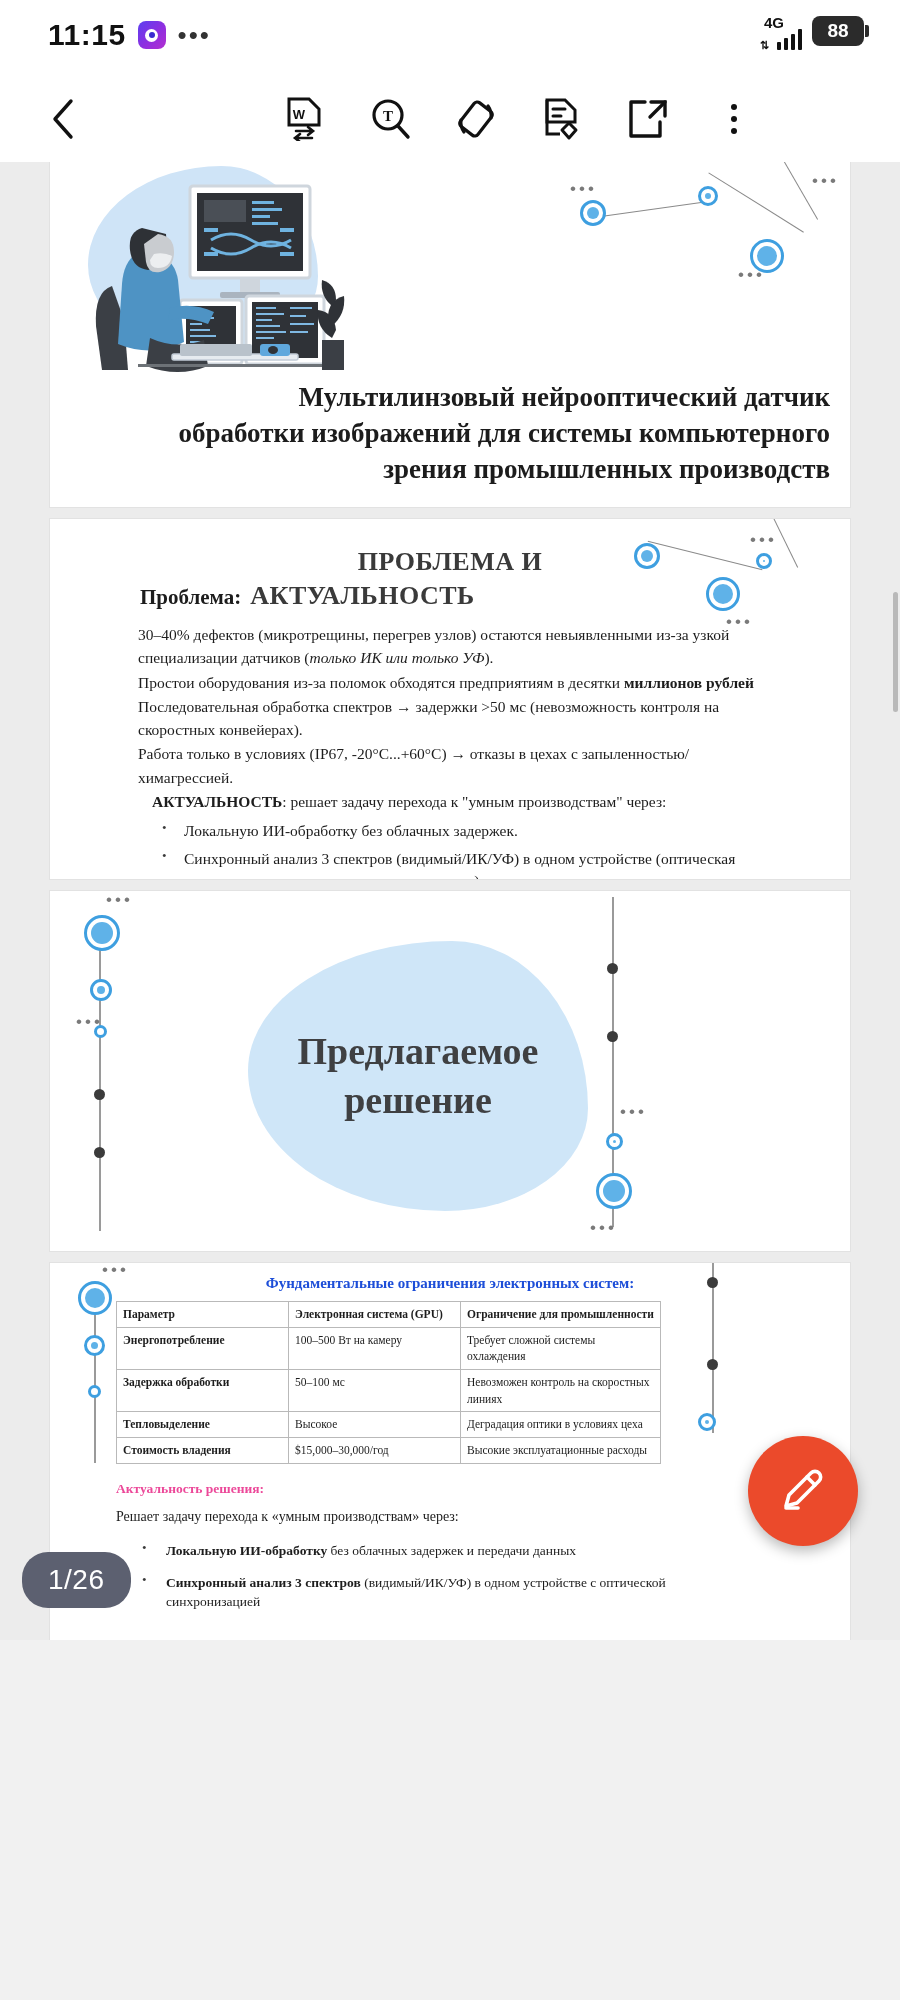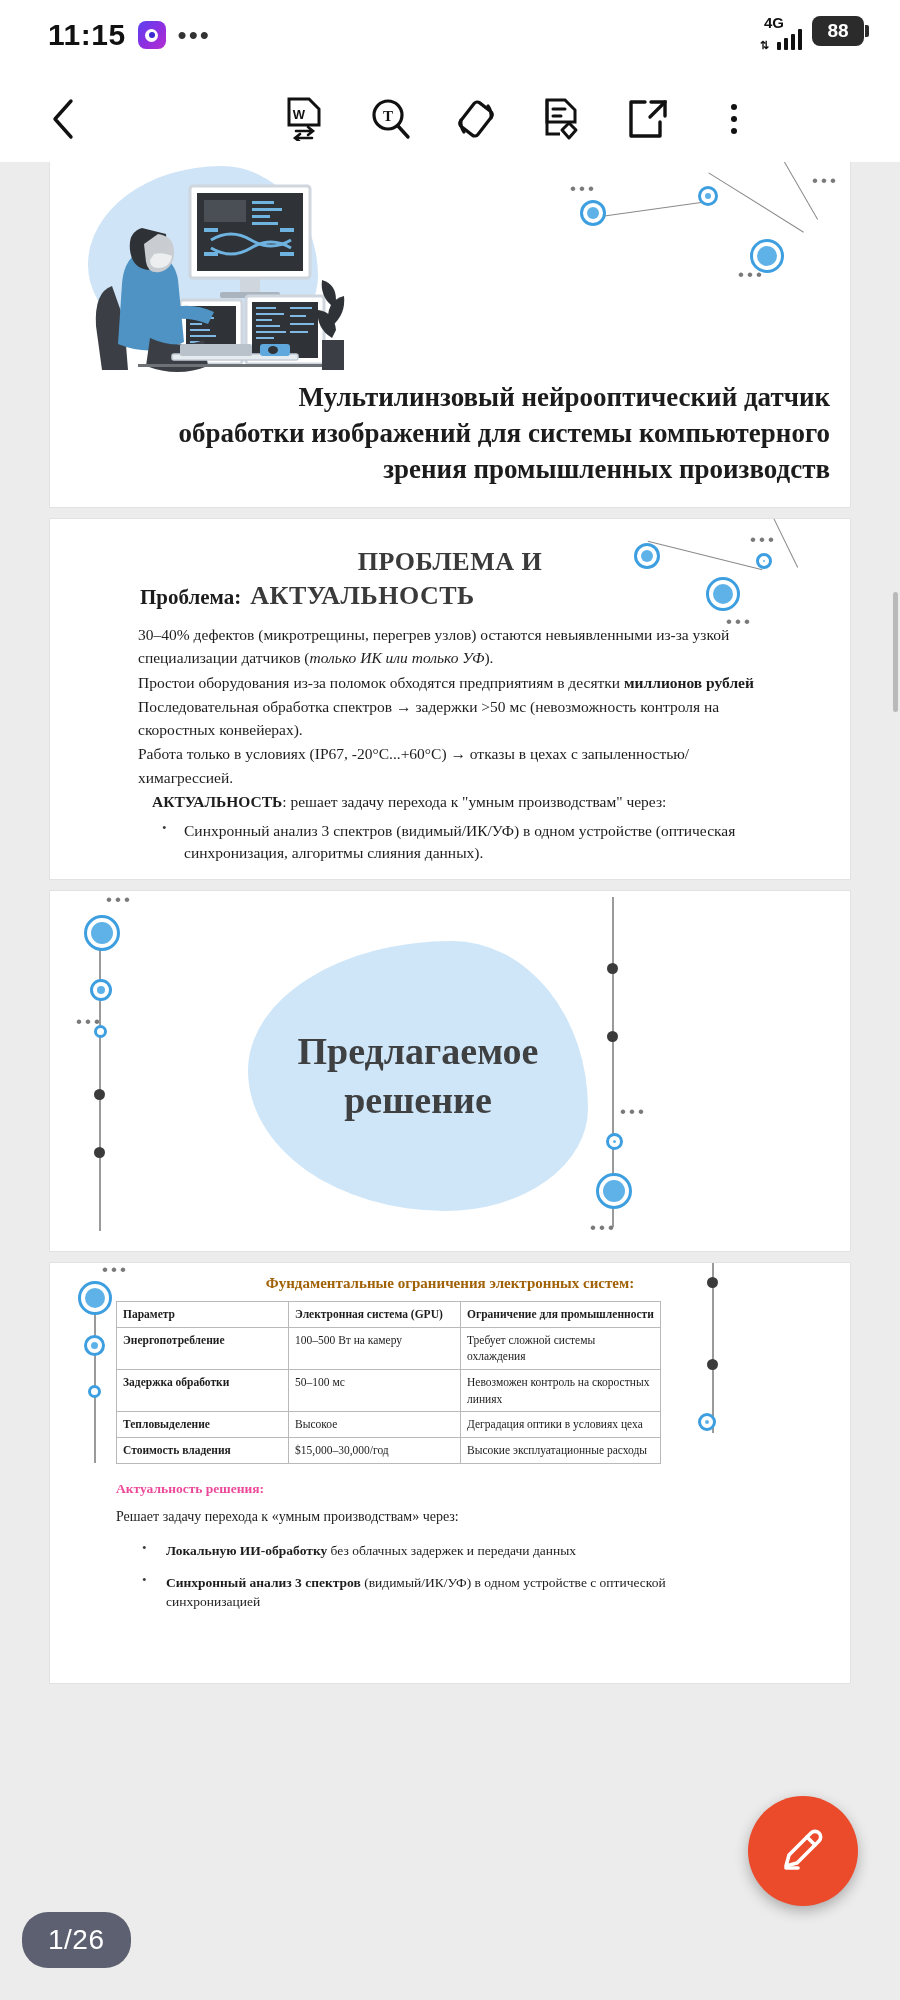--- a/index.html
+++ b/index.html
@@ -1,17 +1,17 @@
 <!DOCTYPE html>
 <html><head>
 <meta charset="utf-8">
 <style>
   * { margin:0; padding:0; box-sizing:border-box; }
   html,body { width:900px; height:2000px; background:#f1f1f1; font-family:"Liberation Sans", sans-serif; }
-  #root { position:relative; width:900px; height:2000px; overflow:hidden; background:#ececec; }
+  #root { position:relative; width:900px; height:1640px; overflow:hidden; background:#ececec; }
 
   
   .statusbar { position:absolute; top:0; left:0; width:900px; height:76px; background:#ffffff; }
   .sb-left { position:absolute; left:48px; top:18px; display:flex; align-items:center; gap:12px; }
   .sb-time { font-size:30px; font-weight:600; color:#111; letter-spacing:.5px; font-family:"Liberation Sans",sans-serif; }
   .sb-appicon { width:28px; height:28px; border-radius:8px;
       background:linear-gradient(135deg,#5b3ff0 0%,#8f2fe0 55%,#b32fd0 100%);
       display:flex; align-items:center; justify-content:center; }
   .sb-appicon i { width:13px; height:13px; border-radius:50%; background:#fff; display:block; position:relative;}
   .sb-appicon i:after{content:"";position:absolute;inset:3.5px;border-radius:50%;background:#3a2ad0;}
@@ -76,21 +76,21 @@
   
   .s3 { height:360px; }
   .blob3 { position:absolute; left:198px; top:50px; width:340px; height:270px; background:#cfe6f8;
       border-radius:60% 40% 42% 58% / 48% 62% 38% 52%; }
   .s3-title { position:absolute; left:178px; top:136px; width:380px; text-align:center;
       font-family:"Liberation Serif",serif; font-weight:700; font-size:38px; line-height:1.3; color:#3f4042; }
 
   
   .s4 { height:420px; }
   .s4-h { position:absolute; left:0; top:12px; width:800px; text-align:center;
-      font-family:"Liberation Serif",serif; font-weight:700; font-size:15px; color:#a16207; }
+      font-family:"Liberation Serif",serif; font-weight:700; font-size:15px; color:#1d4ed8; }
   table.tbl { position:absolute; left:66px; top:38px; width:545px; border-collapse:collapse;
       font-family:"Liberation Serif",serif; font-size:11.5px; color:#1d1d1d; }
   table.tbl td { border:1px solid #b9b9b9; padding:4px 6px; vertical-align:top; line-height:1.45; }
   table.tbl td.c0 { width:172px; }
   table.tbl td.c1 { width:172px; }
   table.tbl tr.hdr td, table.tbl td.bold { font-weight:700; }
   .s4-sub { position:absolute; left:66px; top:218px; font-family:"Liberation Serif",serif;
       font-weight:700; font-size:13.5px; color:#ec4899; }
   .s4-lead { position:absolute; left:66px; top:246px; font-family:"Liberation Serif",serif;
       font-size:14px; color:#1d1d1d; }
@@ -293,20 +293,21 @@
         <span class="s2-h2">АКТУАЛЬНОСТЬ</span>
       </div>
 
       <div class="s2-body">
         <p><span>30–40% дефектов (микротрещины, перегрев узлов) остаются невыявленными из-за узкой специализации датчиков (</span><i class="it">только ИК или только УФ</i><span>).</span></p>
         <p><span>Простои оборудования из-за поломок обходятся предприятиям в десятки </span><b>миллионов рублей</b></p>
         <p>Последовательная обработка спектров → задержки &gt;50 мс (невозможность контроля на скоростных конвейерах).</p>
         <p>Работа только в  условиях (IP67, -20°C...+60°C) → отказы в цехах с запыленностью/химагрессией.</p>
         <p class="ind"><b>АКТУАЛЬНОСТЬ</b><span>: решает задачу перехода к "умным производствам" через:</span></p>
         <ul class="bl">
+          <li>Локальную ИИ-обработку  без облачных задержек.</li>
           <li>Синхронный анализ 3 спектров (видимый/ИК/УФ) в одном устройстве (оптическая синхронизация, алгоритмы слияния данных).</li>
         </ul>
       </div>
     </div>
 
     <div class="gap"></div>
 
     <div class="slide s3">
       <div class="blob3"></div>
 

